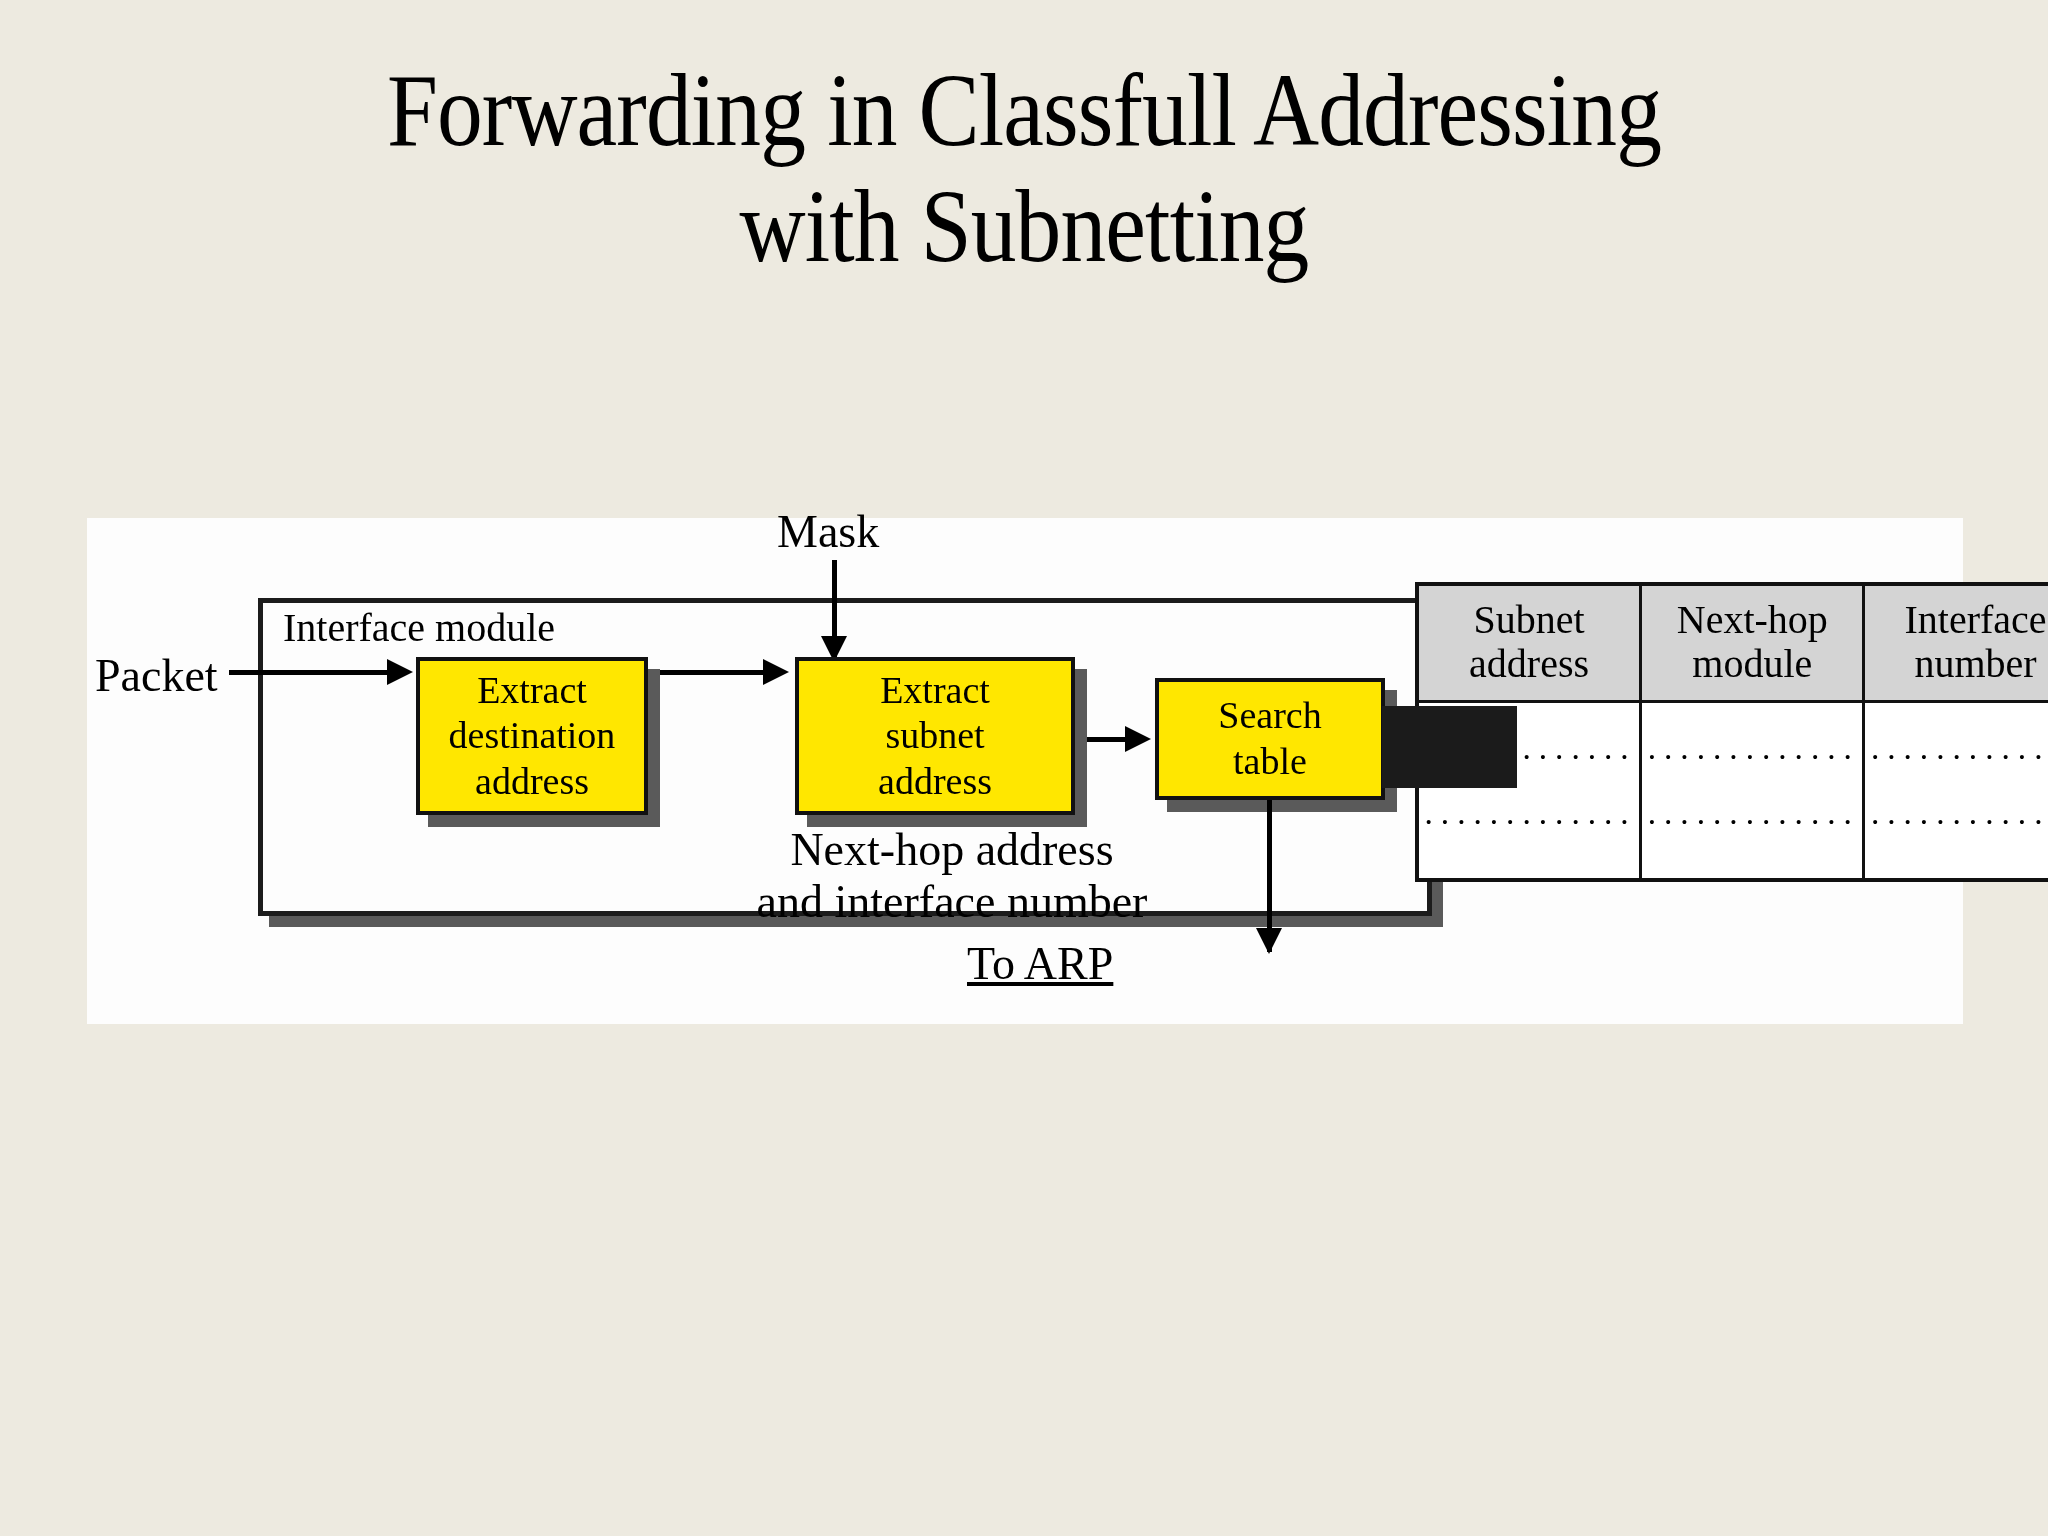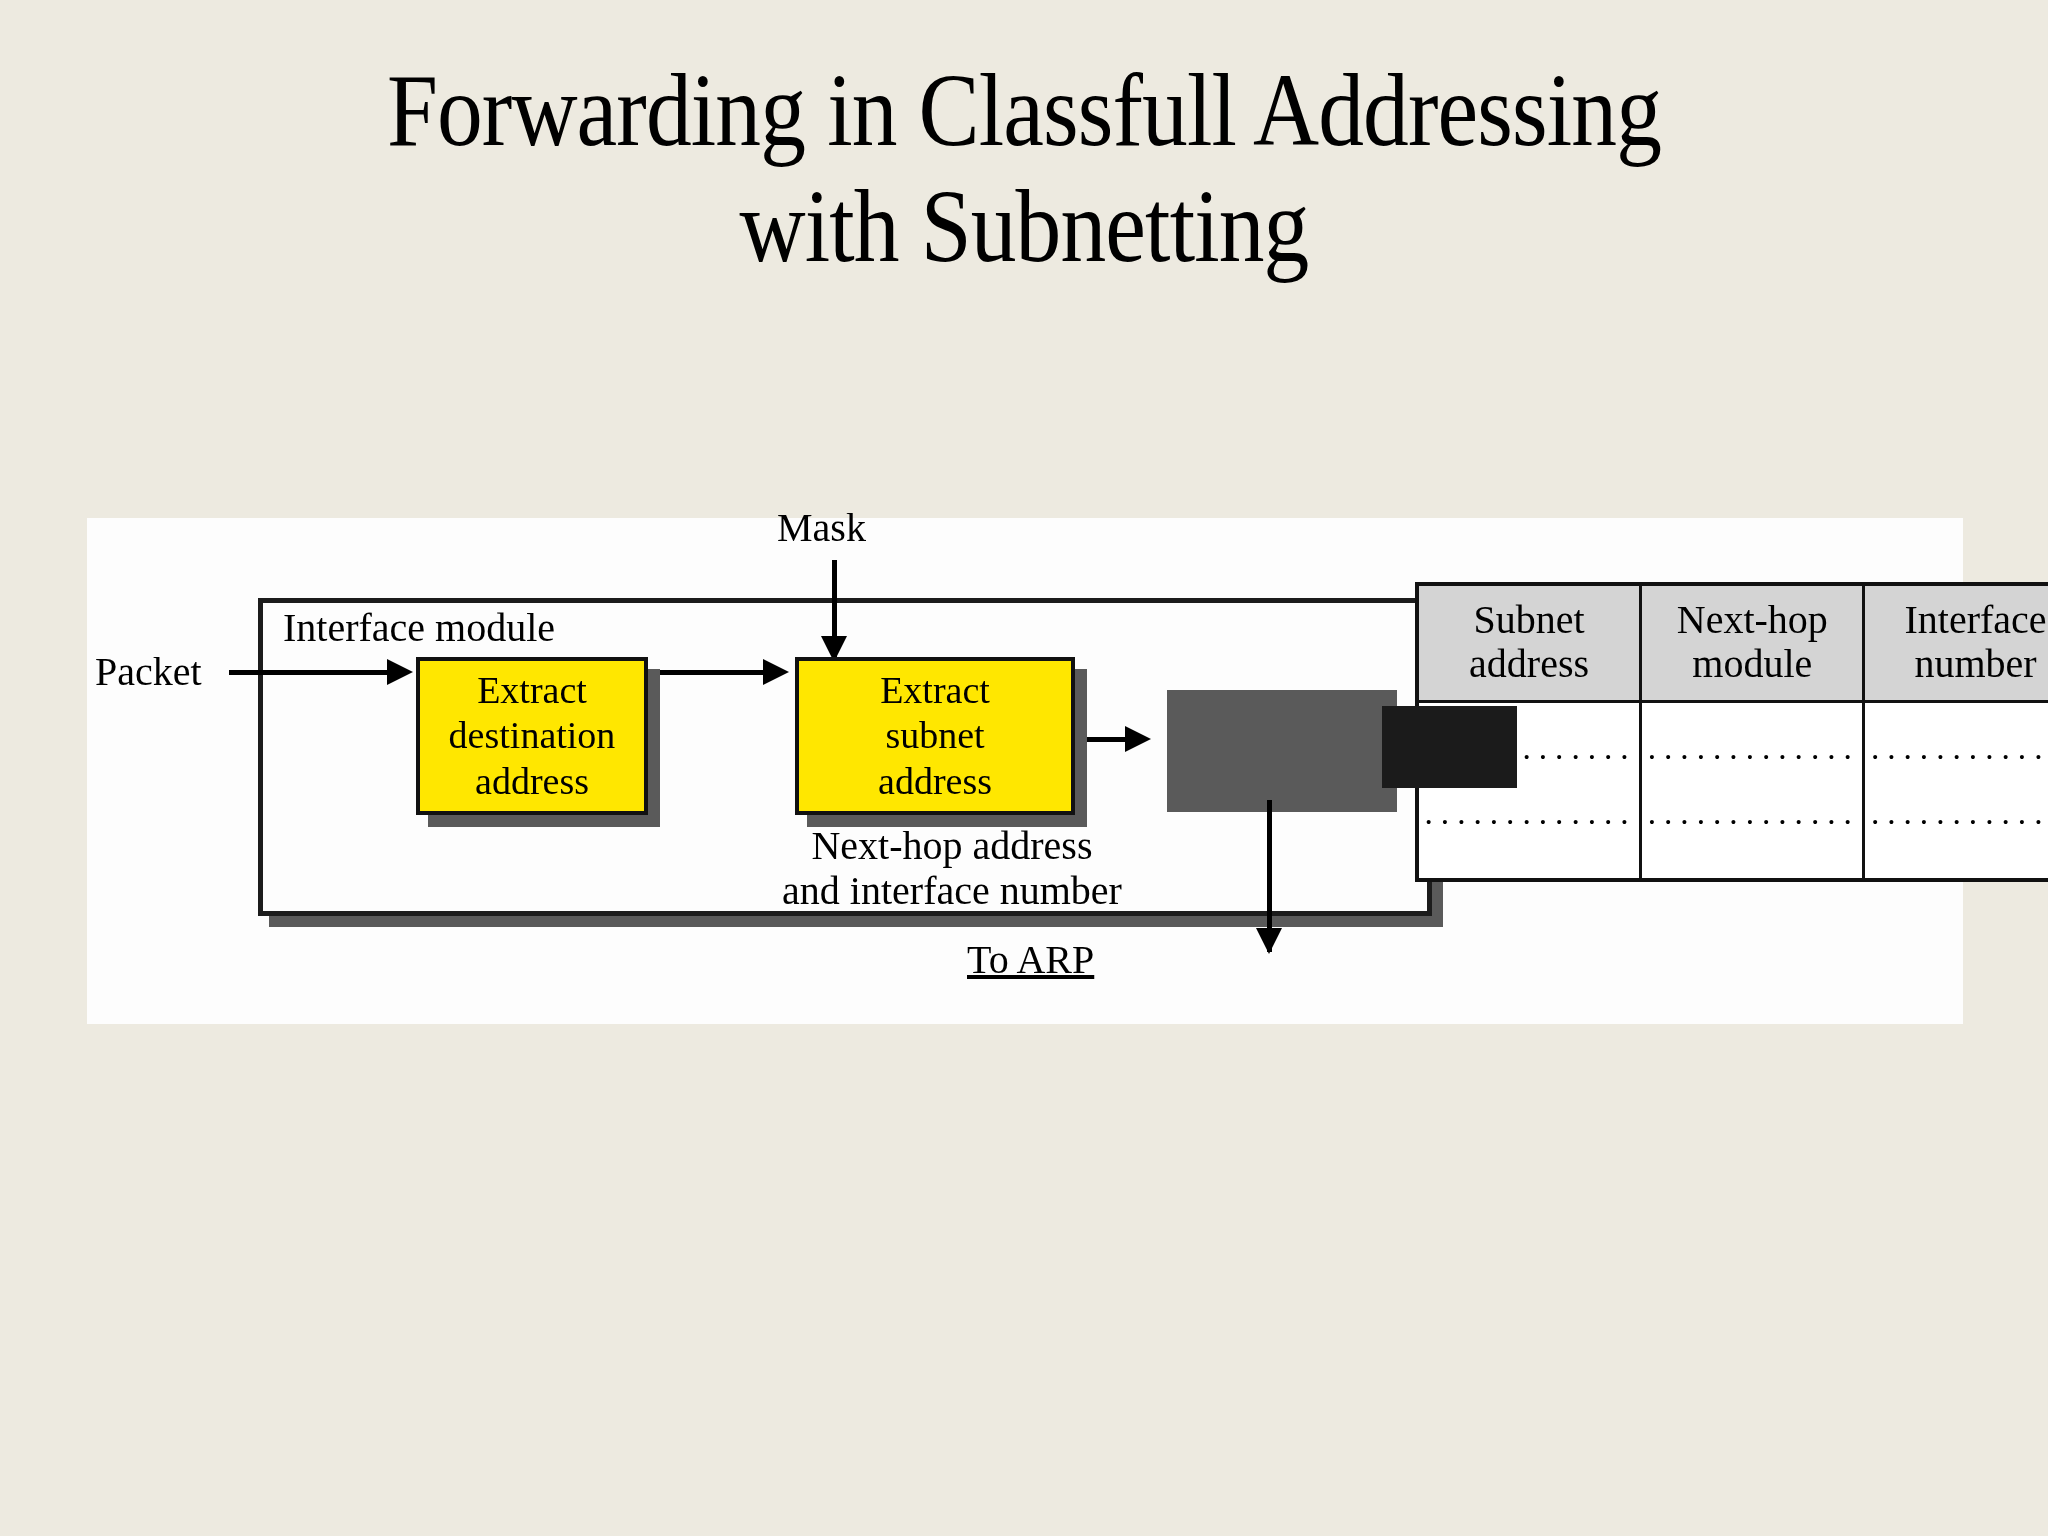--- a/index.html
+++ b/index.html
@@ -141,21 +141,21 @@
     width: 0; height: 0;
     border-top: 26px solid #000;
     border-left: 13px solid transparent;
     border-right: 13px solid transparent;
     z-index: 3;
   }
 
   
   .fig-label {
     position: absolute;
-    font-size: 40px;
+    font-size: 46px;
     color: #000;
     white-space: pre-line;
     line-height: 1.12;
     z-index: 5;
   }
   #label-packet   { left: 0px;   top: 132px; margin-left: 8px; }
   #label-mask     { left: 690px; top: -12px; }
   #label-nexthop  { left: 665px; top: 306px; text-align: center; width: 400px; }
   #label-toarp    { left: 880px; top: 420px; text-decoration: underline; }
 
@@ -229,20 +229,24 @@
   <div class="pbox" id="box-extract-subnet">
     <span>Extract</span>
     <span>subnet</span>
     <span>address</span>
   </div>
 
   <div class="hline" style="left:988px; top:219px; width:52px;"></div>
   <div class="arrowhead-right" style="left:1038px; top:208px;"></div>
 
   <div class="pbox-shadow" id="box-search-table-sh"></div>
+  <div class="pbox" id="box-search-table">
+    <span>Search</span>
+    <span>table</span>
+  </div>
 
   <div class="connector-bar"></div>
 
   <div class="fig-label" id="label-nexthop">Next-hop address
 and interface number</div>
 
   <div class="vline" style="left:1180px; top:282px; height:152px; z-index:7;"></div>
   <div class="arrowhead-down" style="left:1169px; top:410px; z-index:7;"></div>
 
   <div class="fig-label" id="label-toarp">To ARP</div>

